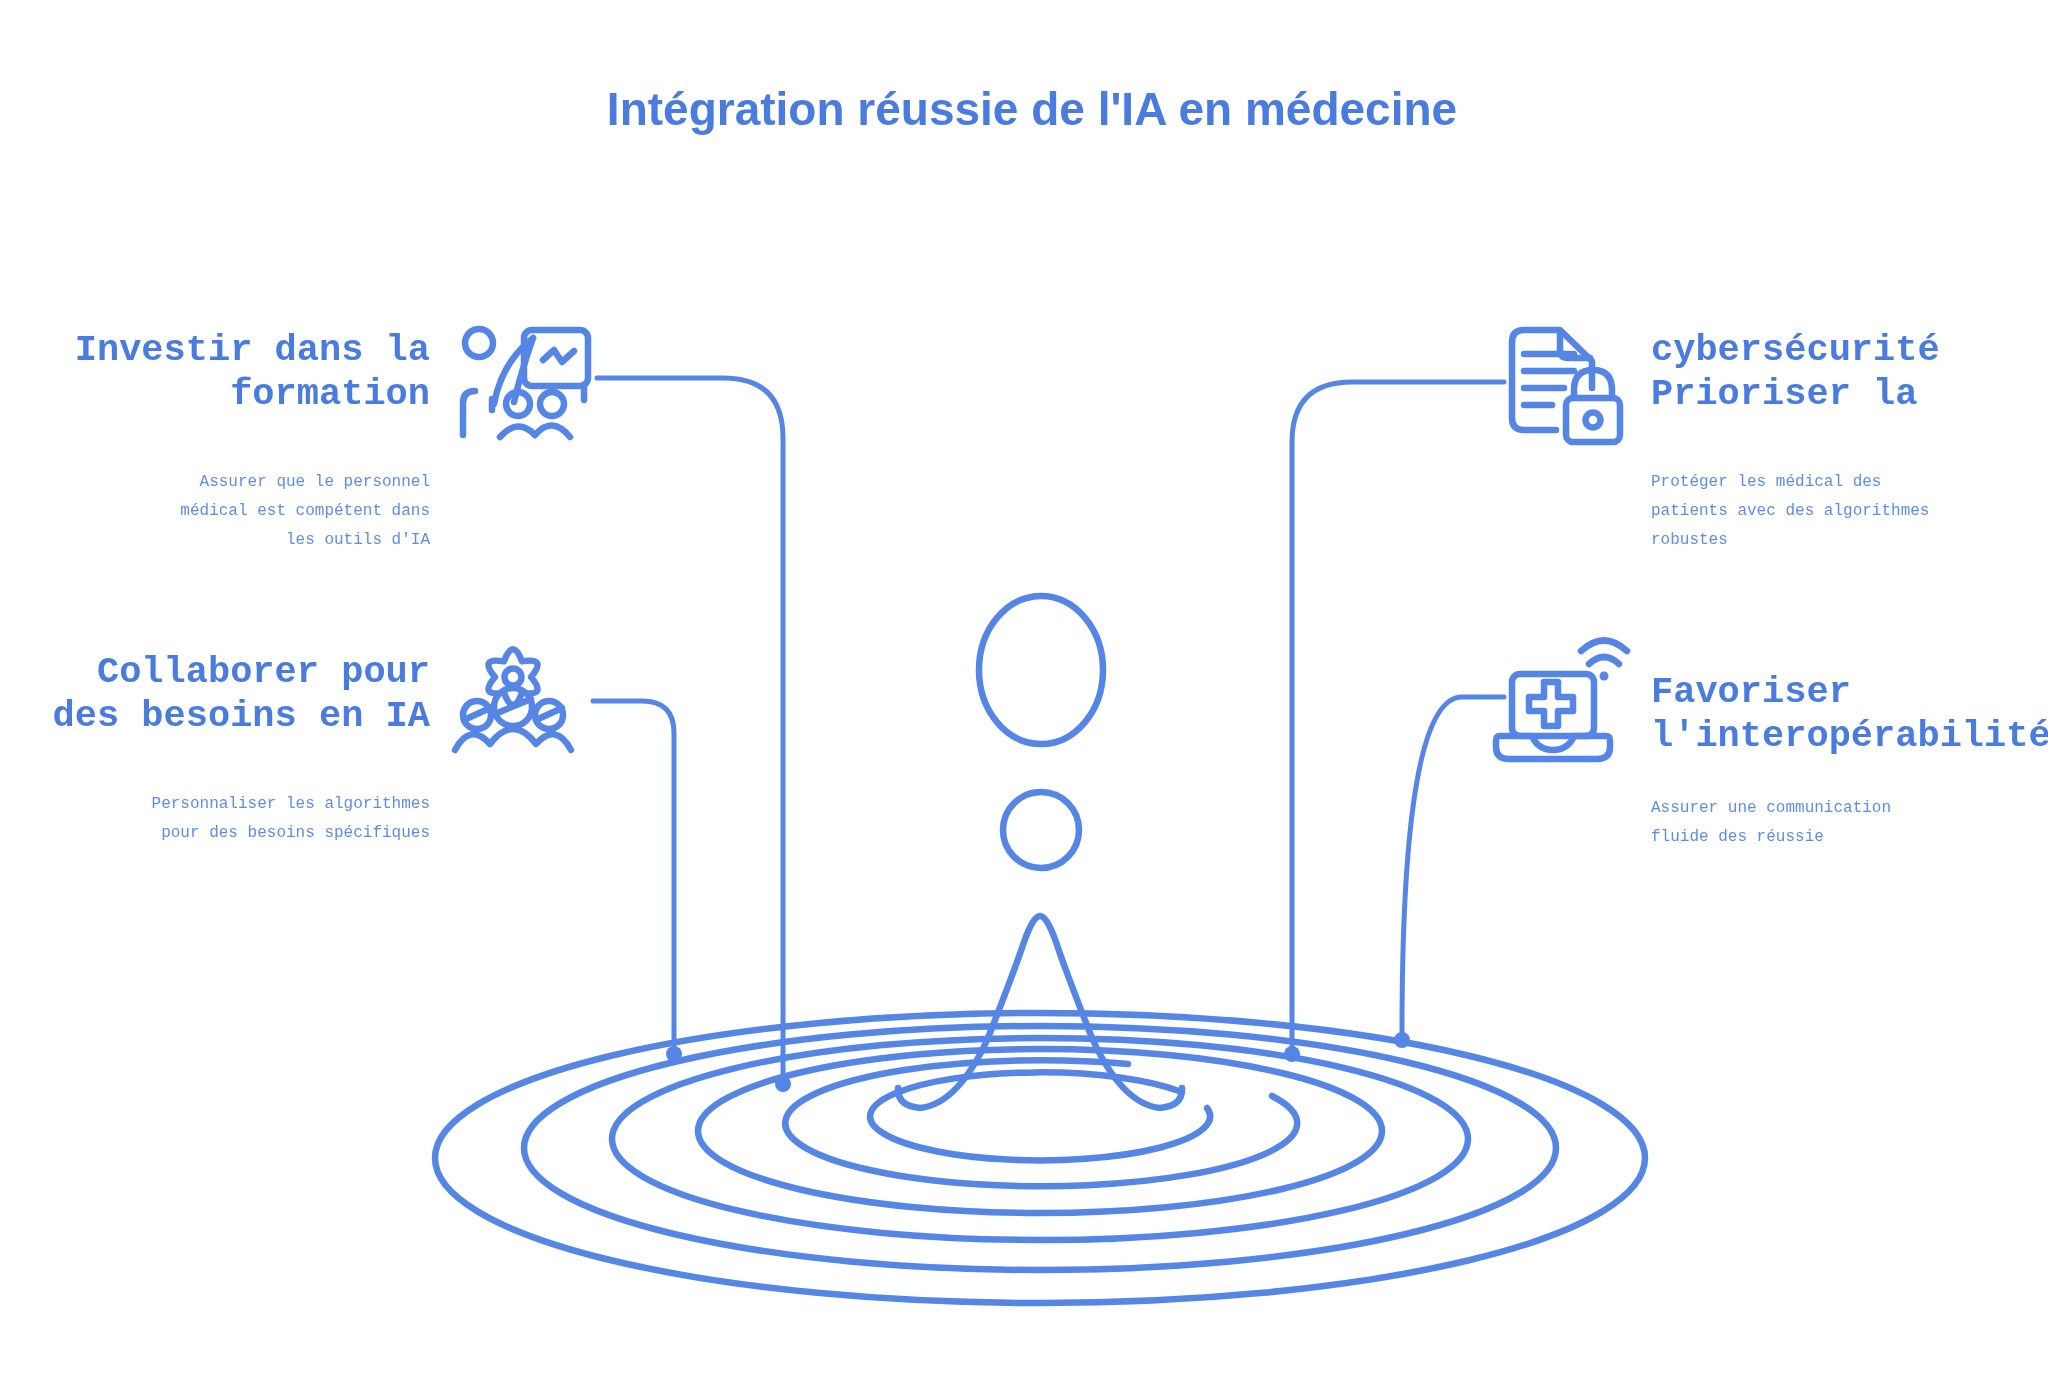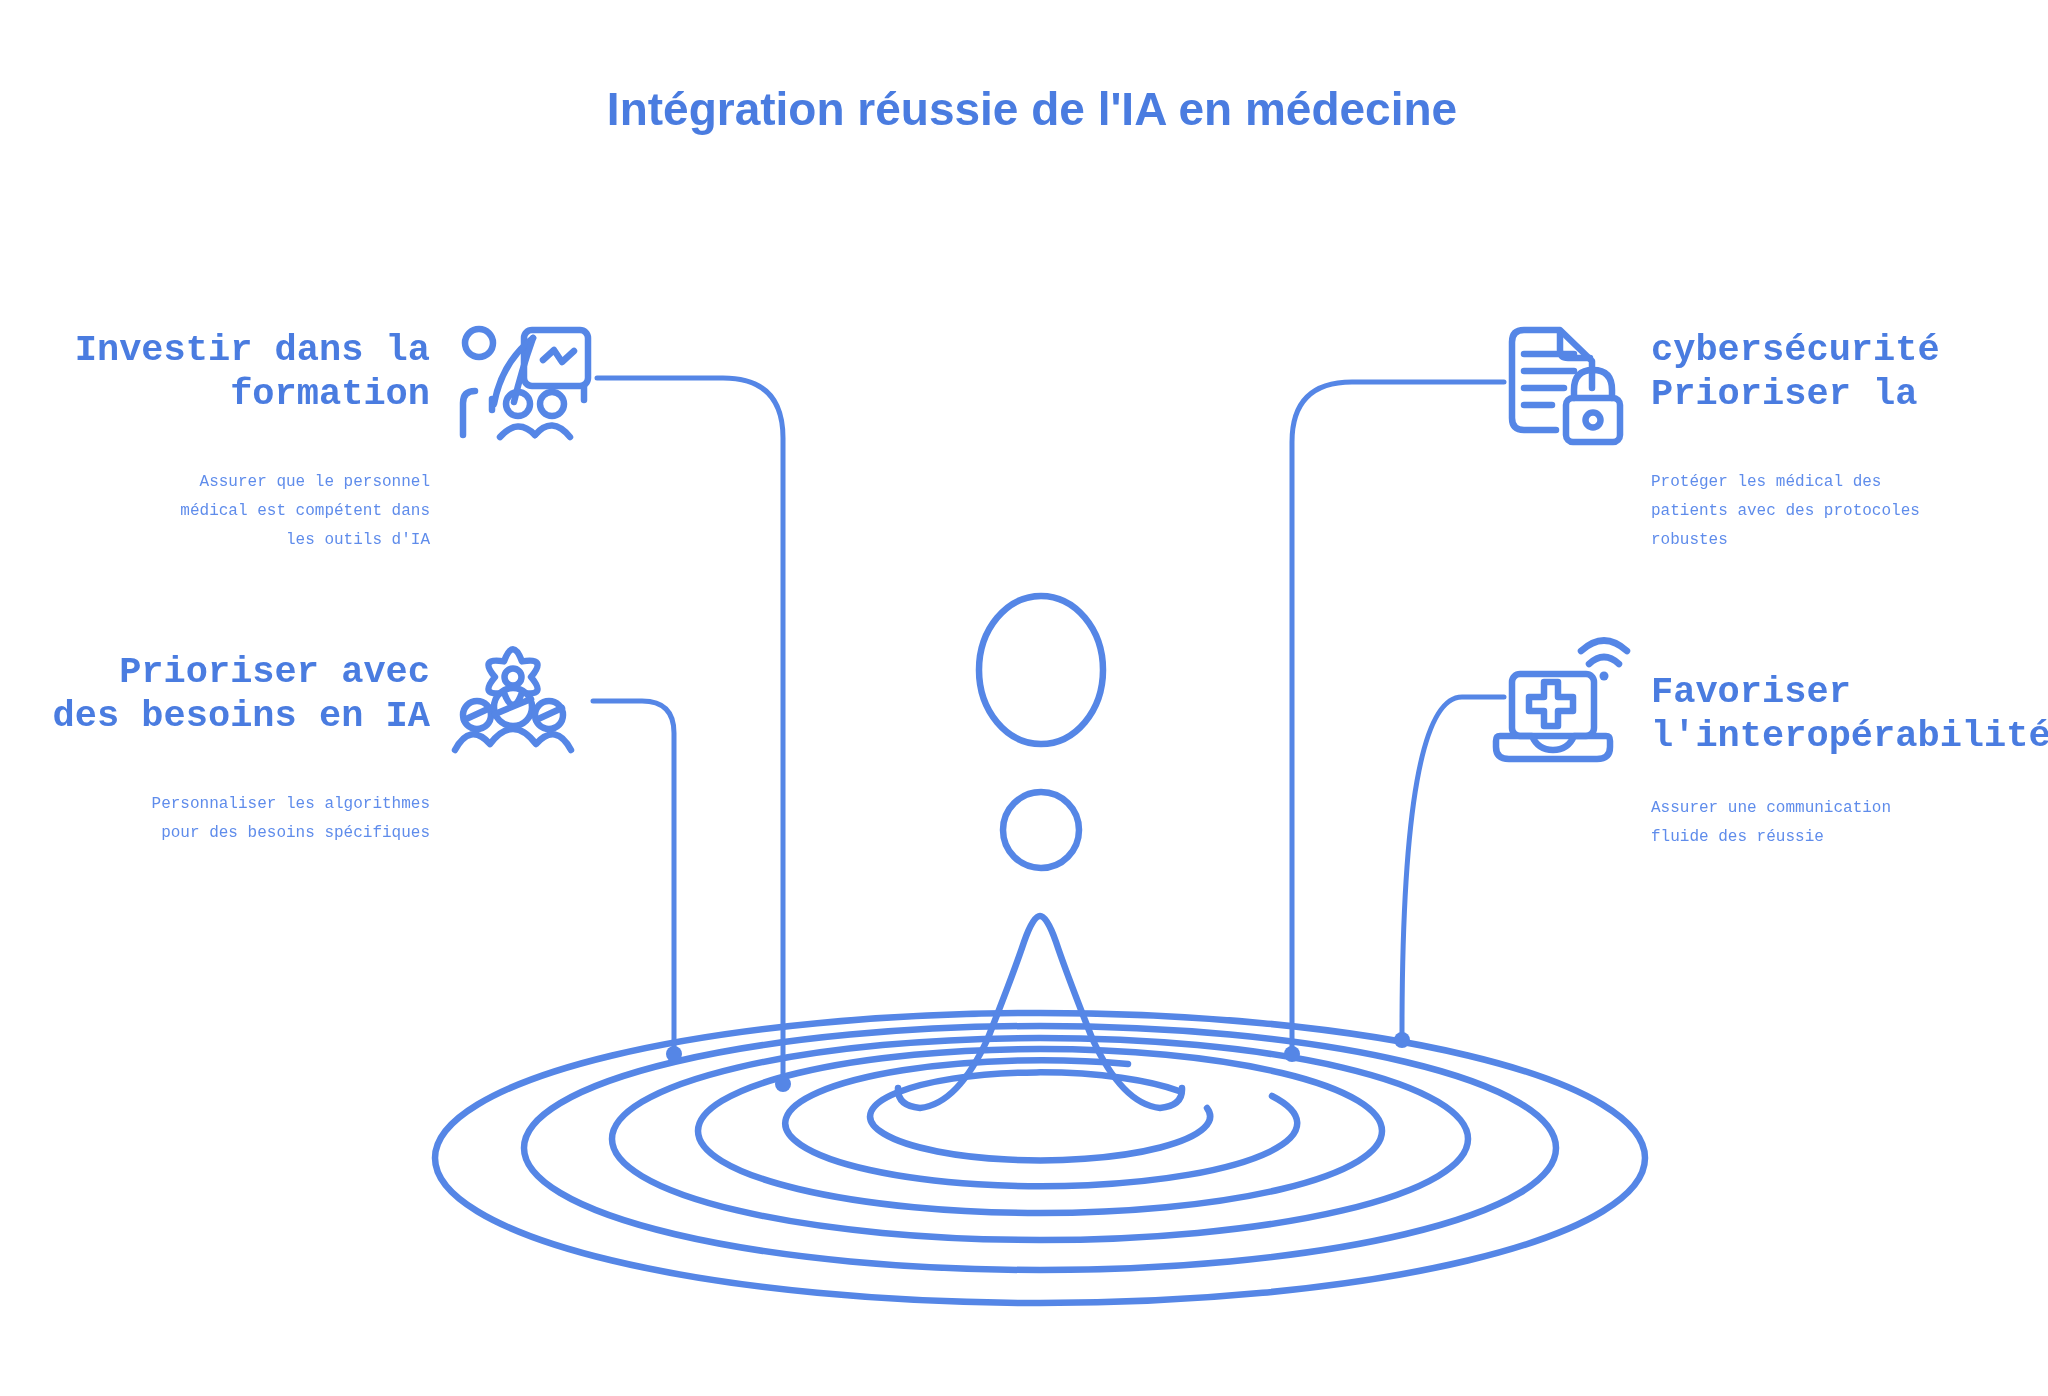--- a/index.html
+++ b/index.html
@@ -111,35 +111,35 @@
     <span>Investir dans la</span>
     <span>formation</span>
   </div>
   <div class="txt-block txt-left body" style="top:468px">
     <span>Assurer que le personnel</span>
     <span>médical est compétent dans</span>
     <span>les outils d'IA</span>
   </div>
 
   <div class="txt-block txt-left heading" style="top:650px">
-    <span>Prioriser avec</span>
+    <span>Collaborer pour</span>
     <span>des besoins en IA</span>
   </div>
   <div class="txt-block txt-left body" style="top:790px">
     <span>Personnaliser les algorithmes</span>
     <span>pour des besoins spécifiques</span>
   </div>
 
   <div class="txt-block txt-right heading" style="top:328px">
     <span>cybersécurité</span>
     <span>Prioriser la</span>
   </div>
   <div class="txt-block txt-right body" style="top:468px">
     <span>Protéger les médical des</span>
-    <span>patients avec des protocoles</span>
+    <span>patients avec des algorithmes</span>
     <span>robustes</span>
   </div>
 
   <div class="txt-block txt-right heading" style="top:670px">
     <span>Favoriser</span>
     <span>l'interopérabilité</span>
   </div>
   <div class="txt-block txt-right body" style="top:794px">
     <span>Assurer une communication</span>
     <span>fluide des réussie</span>

